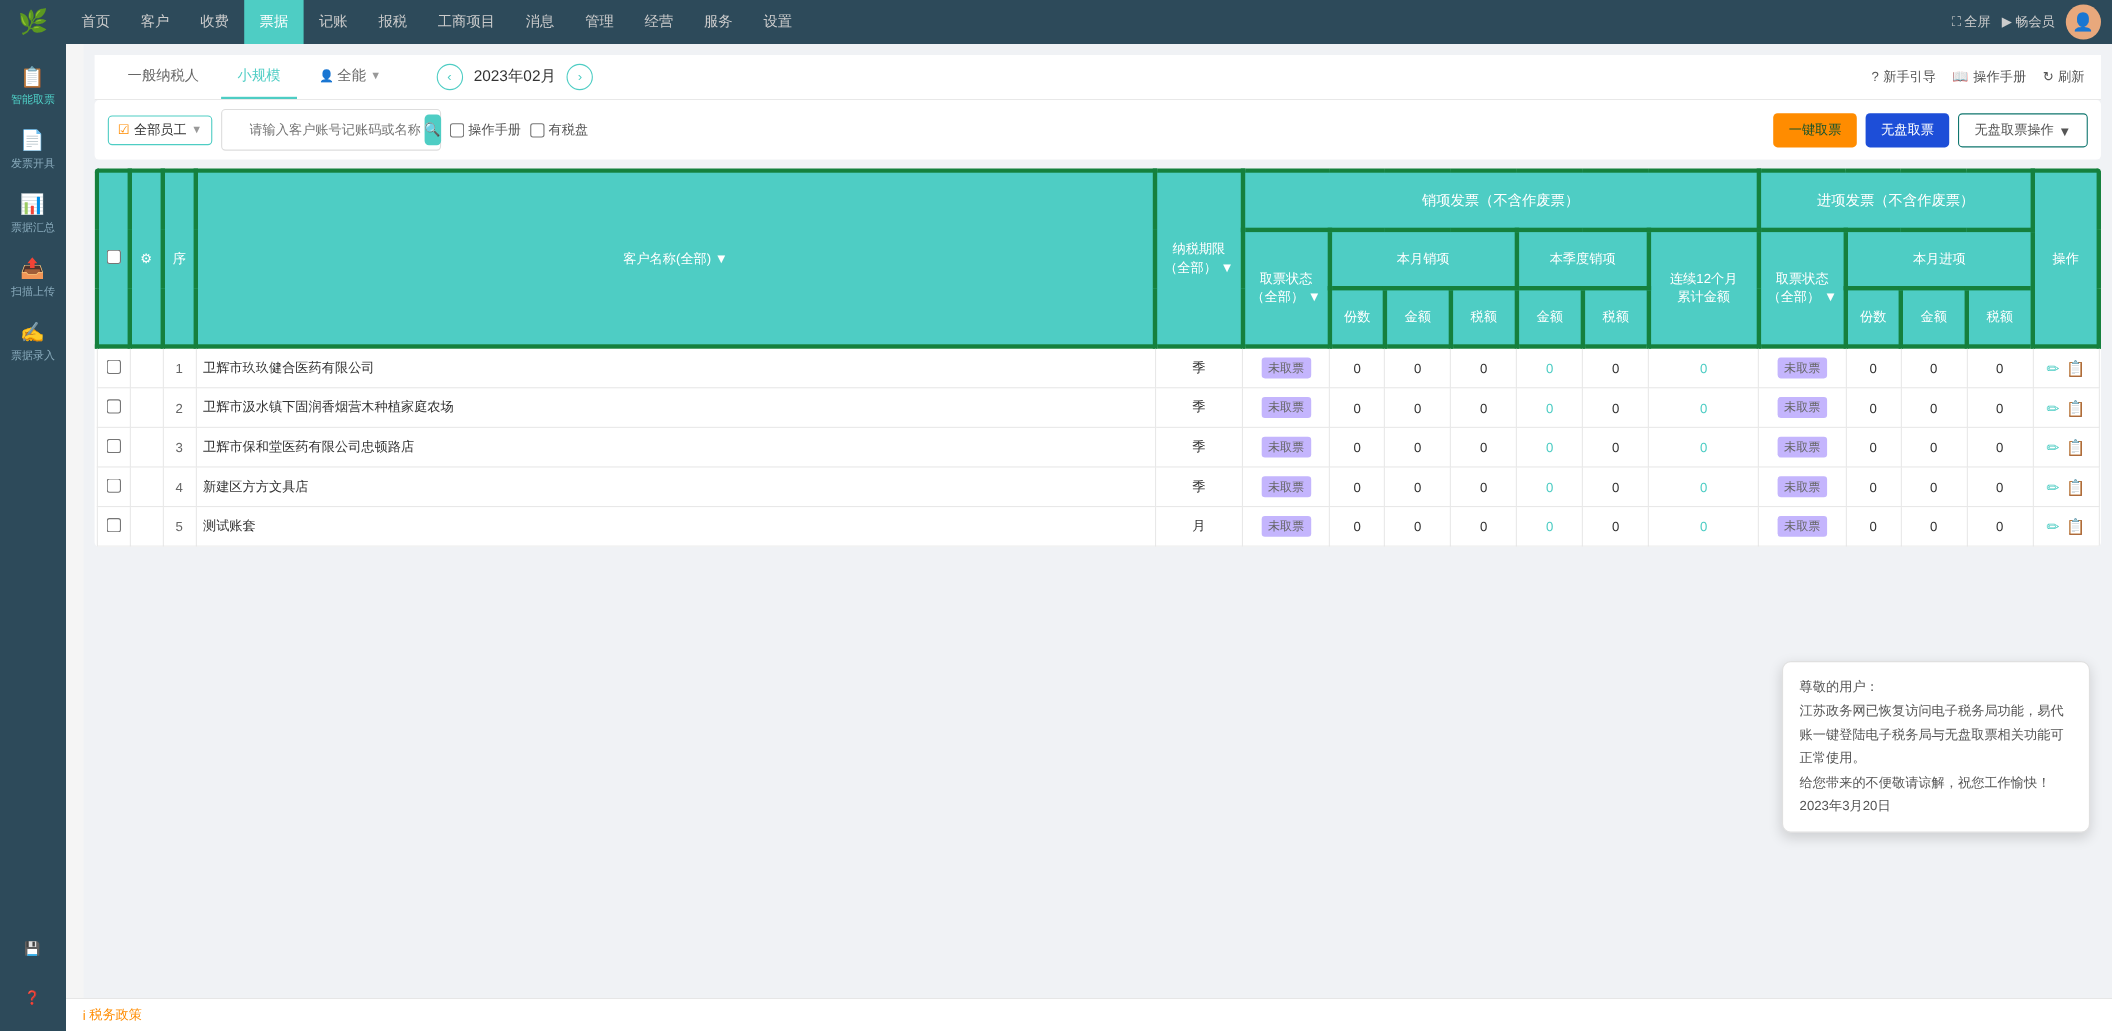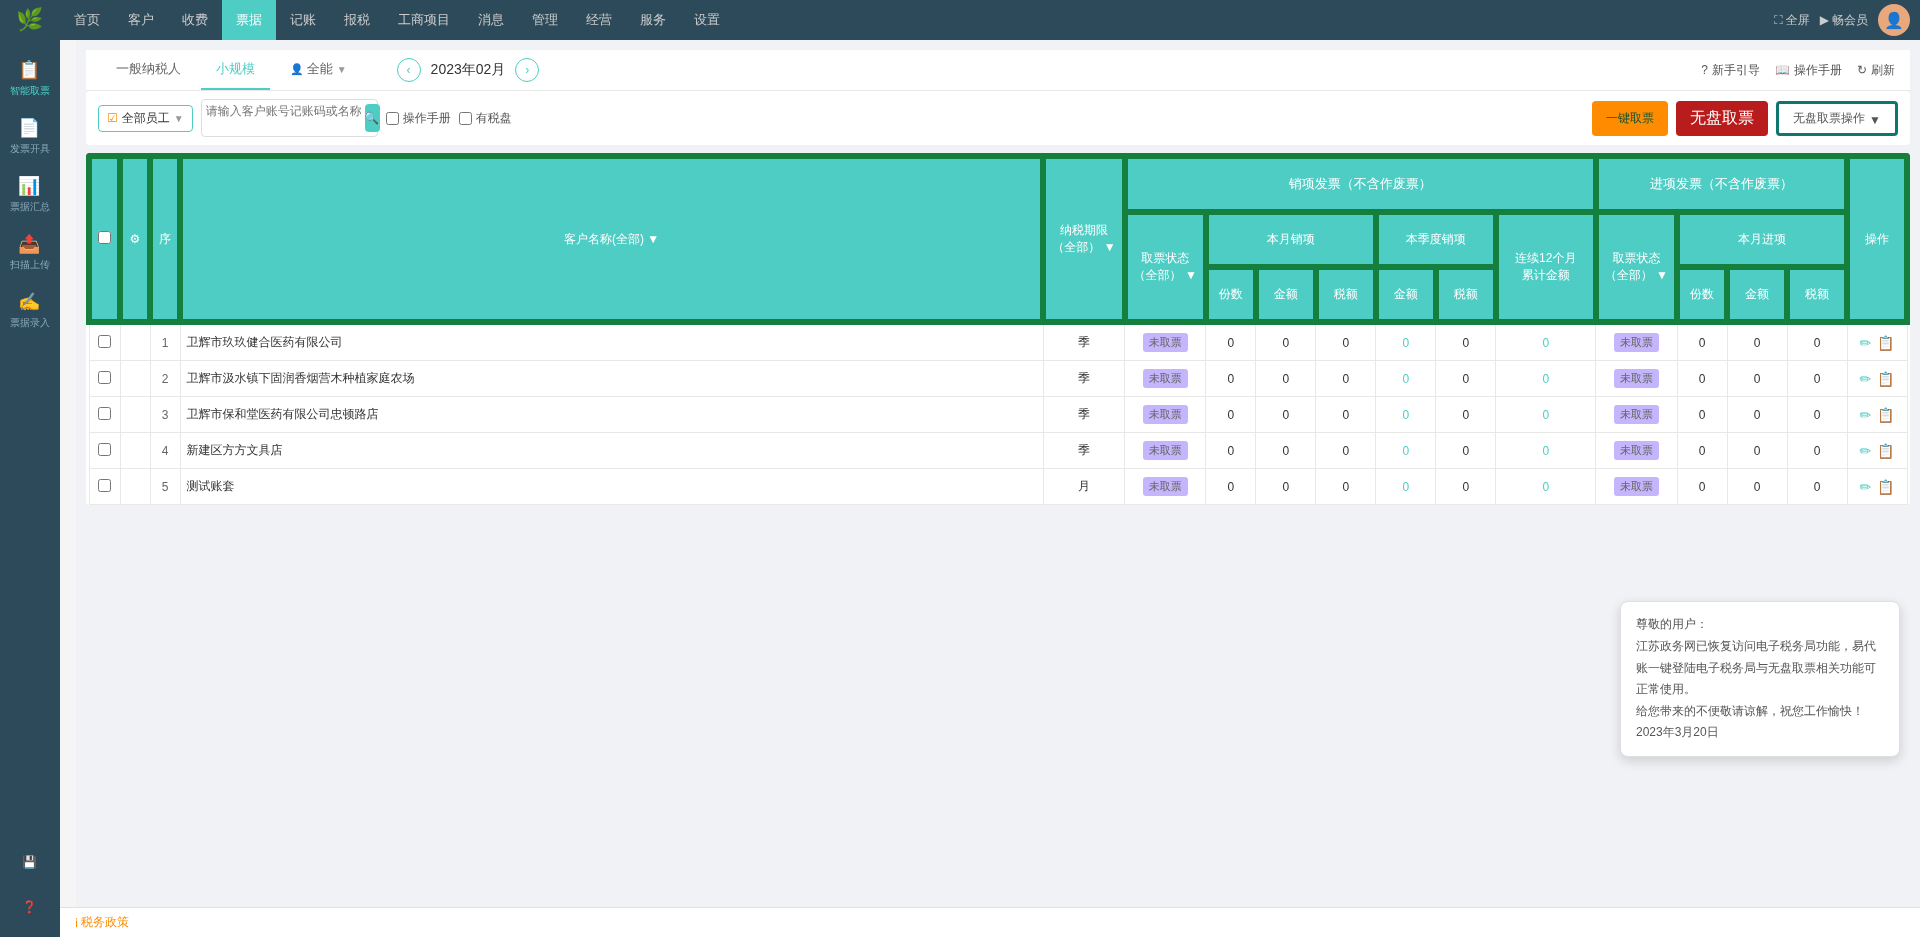--- a/index.html
+++ b/index.html
@@ -73,50 +73,50 @@
       color: #4ecdc4; font-size: 12px;
     }
     .period-nav .period-text { color: #333; font-size: 14px; font-weight: 500; }
     .filter-group { display: flex; align-items: center; gap: 5px; }
     .filter-select {
       border: 1px solid #4ecdc4; border-radius: 4px; padding: 4px 8px;
       font-size: 12px; color: #333; background: #fff; cursor: pointer;
       display: flex; align-items: center; gap: 4px; min-width: 80px;
     }
     .search-box {
-      border: 1px solid #ddd; border-radius: 4px; padding: 4px 4px;
-      font-size: 12px; width: 177px; color: #999; display: flex; align-items: flex-start; gap: 4px;
+      border: 1px solid #ddd; border-radius: 4px; padding: 4px 25px;
+      font-size: 12px; width: 200px; color: #999; display: flex; align-items: center; gap: 4px;
     }
     .search-box input { border: none; outline: none; font-size: 12px; color: #333; width: 160px; }
     .search-icon-btn {
       width: 28px; height: 28px; background: #4ecdc4; border-radius: 4px;
       display: flex; align-items: center; justify-content: center; cursor: pointer; color: #fff;
     }
     .checkbox-label { display: flex; align-items: center; gap: 4px; cursor: pointer; color: #555; font-size: 12px; }
     .checkbox-label input { cursor: pointer; }
     .action-btn-group { margin-left: auto; display: flex; gap: 8px; }
     .btn-orange {
       background: #ff8c00; color: #14532d; border: none; border-radius: 4px;
       padding: 6px 14px; font-size: 12px; cursor: pointer; white-space: nowrap;
     }
     .btn-teal {
-      background: #b91c1c; color: #fff; border: none; border-radius: 4px;
-      padding: 6px 14px; font-size: 16px; cursor: pointer; white-space: nowrap;
+      background: #1d4ed8; color: #fff; border: none; border-radius: 4px;
+      padding: 6px 14px; font-size: 12px; cursor: pointer; white-space: nowrap;
     }
     .btn-dropdown {
-      background: #fff; color: #555; border: 3px solid #0f766e; border-radius: 4px;
+      background: #fff; color: #555; border: 1px solid #0f766e; border-radius: 4px;
       padding: 6px 14px; font-size: 12px; cursor: pointer; display: flex; align-items: flex-end; gap: 4px;
     }
 
     
     .table-container { background: #fff; border-radius: 4px; overflow: hidden; }
     table { width: 100%; border-collapse: collapse; font-size: 12px; }
     th {
       background: #4ecdc4; color: #fff; padding: 16px 6px; text-align: center;
-      font-weight: normal; border: 6px solid #15803d; white-space: nowrap;
+      font-weight: normal; border: 4px solid #15803d; white-space: nowrap;
     }
     th.header-group { font-size: 13px; }
     td {
       padding: 8px 6px; text-align: center; border: 1px solid #e8e8e8;
       color: #333;
     }
     td.left-align { text-align: left; }
     td a { color: #4ecdc4; text-decoration: none; }
     .status-tag {
       display: inline-block; padding: 2px 6px; border-radius: 3px;

